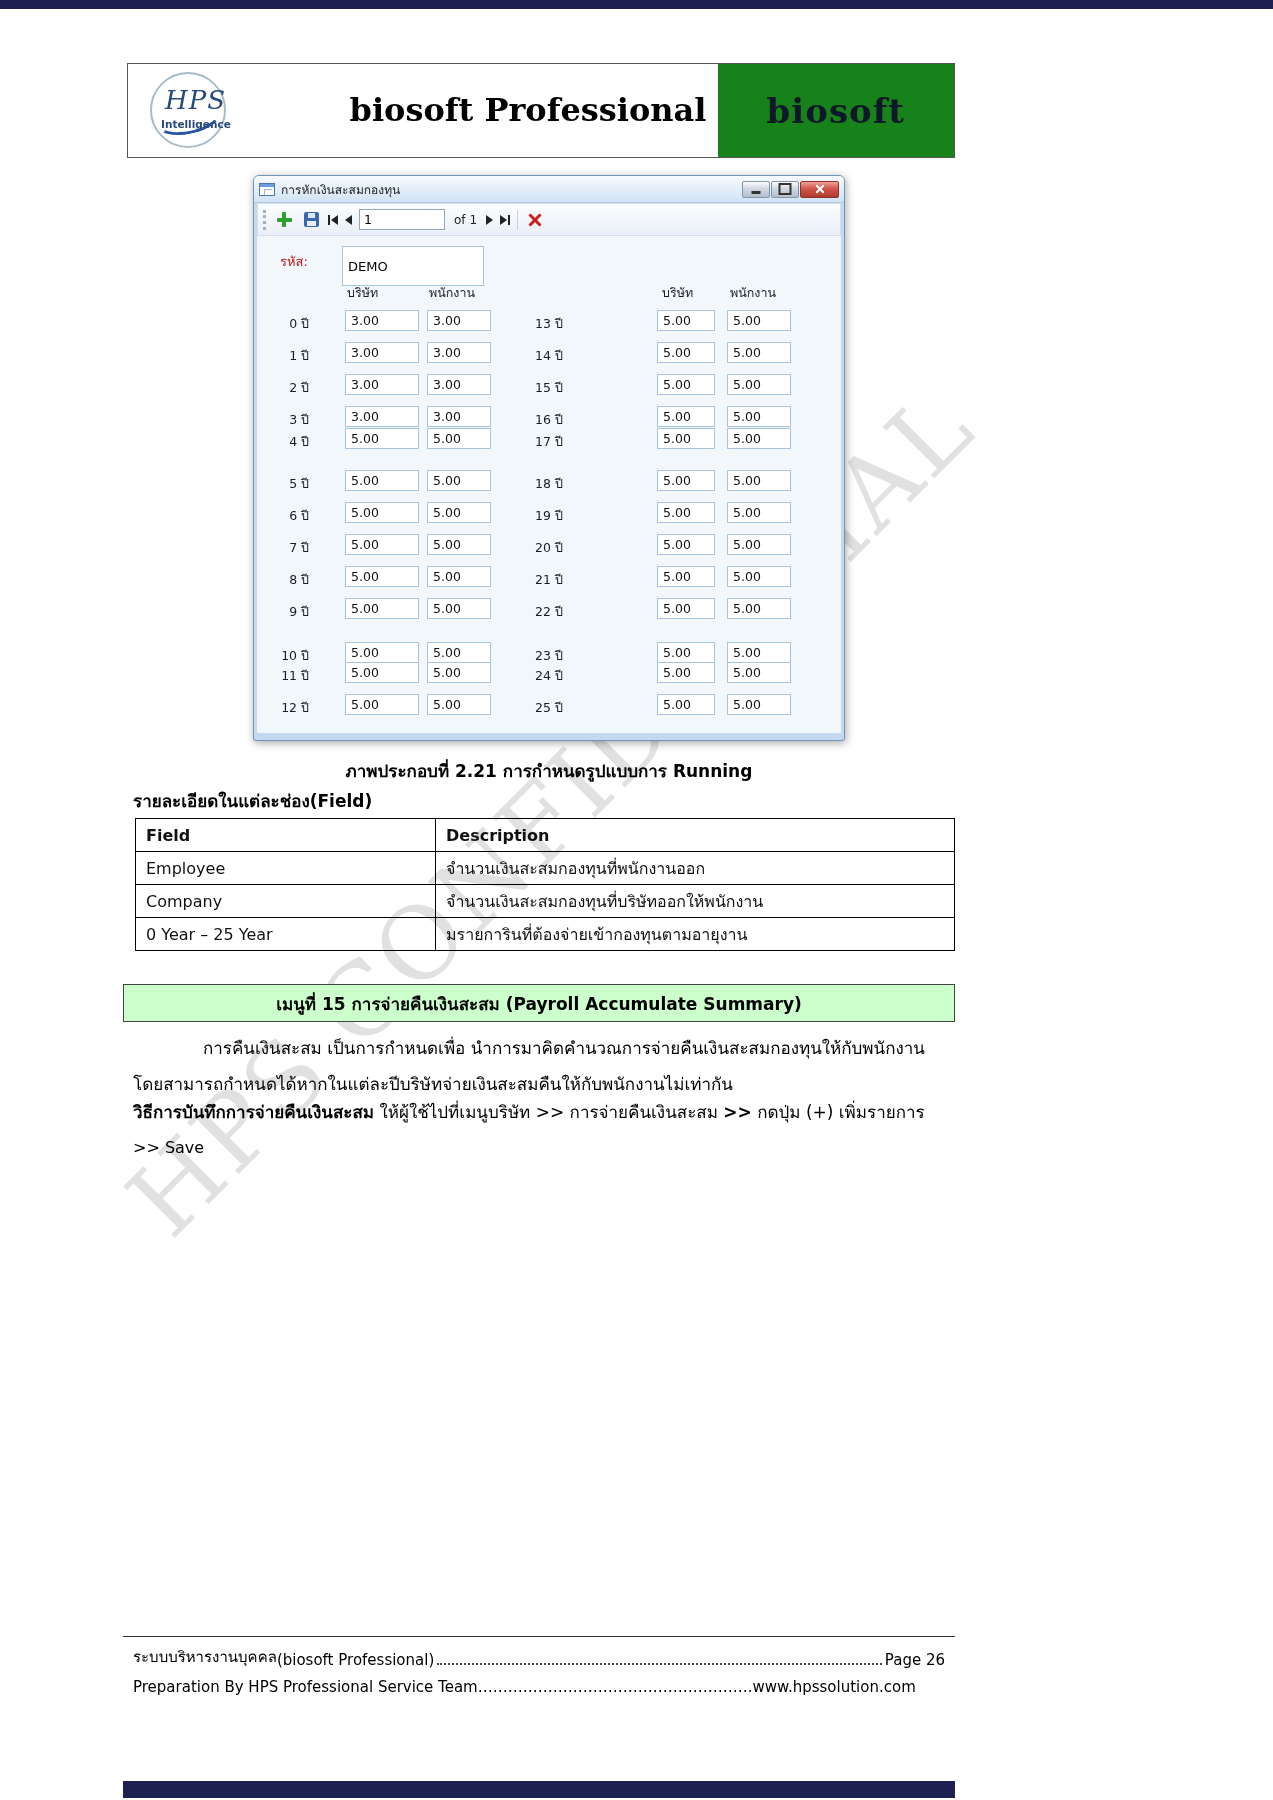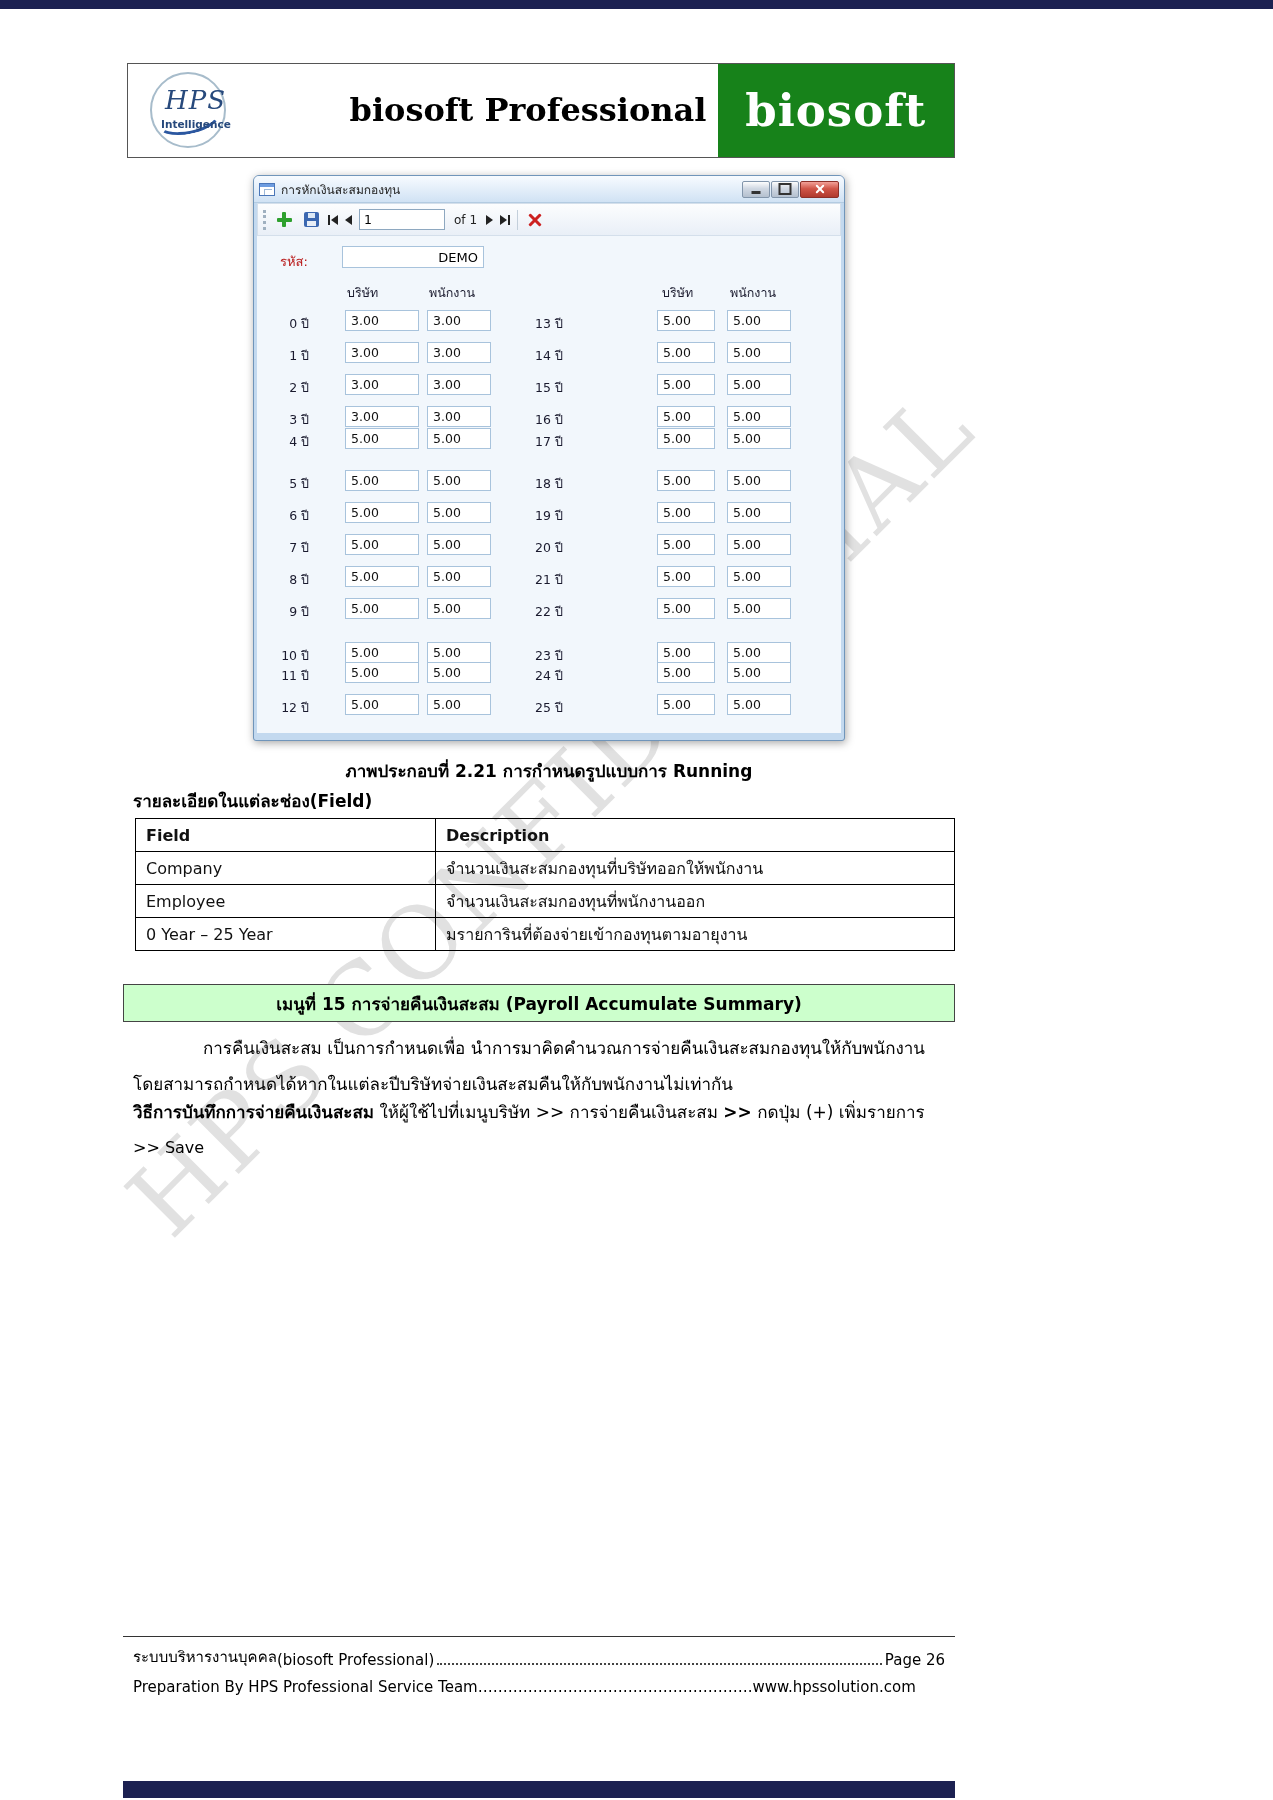--- a/index.html
+++ b/index.html
@@ -30,21 +30,21 @@
   .logo-swoosh { position:absolute; left:4px; top:28px; width:68px; height:34px; border:3px solid transparent; border-bottom-color:#2b57a0; border-radius:50%; transform:rotate(-12deg); }
   .logo-hps { position:absolute; left:15px; top:13px; font-family:"DejaVu Serif",serif; font-size:26px; color:#27497c; letter-spacing:1px;font-style:italic; }
   .logo-sub { position:absolute; left:11px; top:46px; font-size:10.5px; font-weight:bold; color:#27497c; }
   .header-title {
     position:absolute; left:215px; top:27px; width:370px; text-align:center;
     font-family:"DejaVu Serif", serif; font-weight:bold; font-size:32px; color:#000;
   }
   .header-brand-box {
     width:237px; height:100%; background:#17821a; display:flex; align-items:center; justify-content:center;
   }
-  .header-brand { font-family:"DejaVu Serif", serif; font-weight:bold; font-size:45px; color:#ffffff; letter-spacing:1px; }
+  .header-brand { font-family:"DejaVu Serif", serif; font-weight:bold; font-size:34px; color:#0f172a; letter-spacing:1px; }
   
   .dlg {
     position:absolute; left:253px; top:175px; width:592px; height:566px; z-index:2;
     background:#c3d9ef; border:1px solid #7095ba; border-radius:6px 6px 3px 3px;
     box-shadow:1px 2px 8px rgba(0,0,0,0.35);
   }
   .dlg-title {
     height:27px; display:flex; align-items:center; gap:6px; padding:0 5px;
     background:linear-gradient(#f7fbff,#d0e2f4); border-radius:5px 5px 0 0;
     border-bottom:1px solid #b3cbe1;
@@ -81,21 +81,21 @@
   .rec-input { width:86px; height:21px; border:1px solid #8ea8c0; background:#fff; font:12.5px "DejaVu Sans",sans-serif; padding:0 4px; }
   .of-label { font-size:12px; color:#222; margin:0 2px; }
   .tb-sep { width:1px; height:20px; background:#c3cfdb; }
   .icon-del { position:relative; width:16px; height:16px; }
   .icon-del::before,.icon-del::after { content:""; position:absolute; left:50%; top:50%; width:16px; height:3px; background:#cc2020; border-radius:1px; }
   .icon-del::before { transform:translate(-50%,-50%) rotate(45deg); }
   .icon-del::after  { transform:translate(-50%,-50%) rotate(-45deg); }
   
   .dlg-body { position:relative; margin:0 3px 3px; height:497px; background:#f2f7fc; overflow:hidden; }
   .code-label { position:absolute; left:23px; top:15px; font-size:13px; color:#b91c1c; }
-  .code-input { position:absolute; left:85px; top:10px; width:142px; height:22px; border:1px solid #a8c3dc; background:#fff; font:13px "DejaVu Sans",sans-serif; padding:0 5px;text-align:right; }
+  .code-input { position:absolute; left:85px; top:10px; width:142px; height:40px; border:1px solid #a8c3dc; background:#fff; font:13px "DejaVu Sans",sans-serif; padding:0 5px; }
   .col-hdr { position:absolute; top:47px; font-size:12.5px; color:#1a1a2e; }
   .ch1 { left:90px; } .ch2 { left:172px; } .ch3 { left:405px; } .ch4 { left:473px; }
   .grid-row { position:absolute; left:0; width:100%; height:24px; }
   .yr { position:absolute; top:4px; font-size:12.5px; color:#1a1a2e;text-align:right; }
   .yr-left { left:8px; width:44px; text-align:right; }
   .yr-right { left:278px; }
   .cell { position:absolute; top:0; height:21px; border:1px solid #a8c3dc; background:#fff; font:12.5px "DejaVu Sans",sans-serif; padding:0 5px; color:#111; }
   .ci1 { left:88px; width:74px; }
   .ci2 { left:170px; width:64px; }
   .ci3 { left:400px; width:58px; }
@@ -302,26 +302,26 @@
   <div class="caption">ภาพประกอบที่ 2.21 การกำหนดรูปแบบการ Running</div>
   <div class="section-heading">รายละเอียดในแต่ละช่อง(Field)</div>
 
   <table class="field-table">
     <tbody>
         <tr>
       <th style="width:300px">Field</th>
       <th>Description</th>
     </tr>
     <tr>
+      <td>Employee</td>
+      <td>จำนวนเงินสะสมกองทุนที่พนักงานออก</td>
+    </tr>
+    <tr>
       <td>Company</td>
       <td>จำนวนเงินสะสมกองทุนที่บริษัทออกให้พนักงาน</td>
-    </tr>
-    <tr>
-      <td>Employee</td>
-      <td>จำนวนเงินสะสมกองทุนที่พนักงานออก</td>
     </tr>
     <tr>
       <td>0 Year – 25 Year</td>
       <td>มรายการินที่ต้องจ่ายเข้ากองทุนตามอายุงาน</td>
     </tr>
   </tbody>
     </table>
 
   <div class="banner">เมนูที่ 15 การจ่ายคืนเงินสะสม (Payroll Accumulate Summary)</div>
   <div class="para">การคืนเงินสะสม เป็นการกำหนดเพื่อ นำการมาคิดคำนวณการจ่ายคืนเงินสะสมกองทุนให้กับพนักงาน โดยสามารถกำหนดได้หากในแต่ละปีบริษัทจ่ายเงินสะสมคืนให้กับพนักงานไม่เท่ากัน</div>

